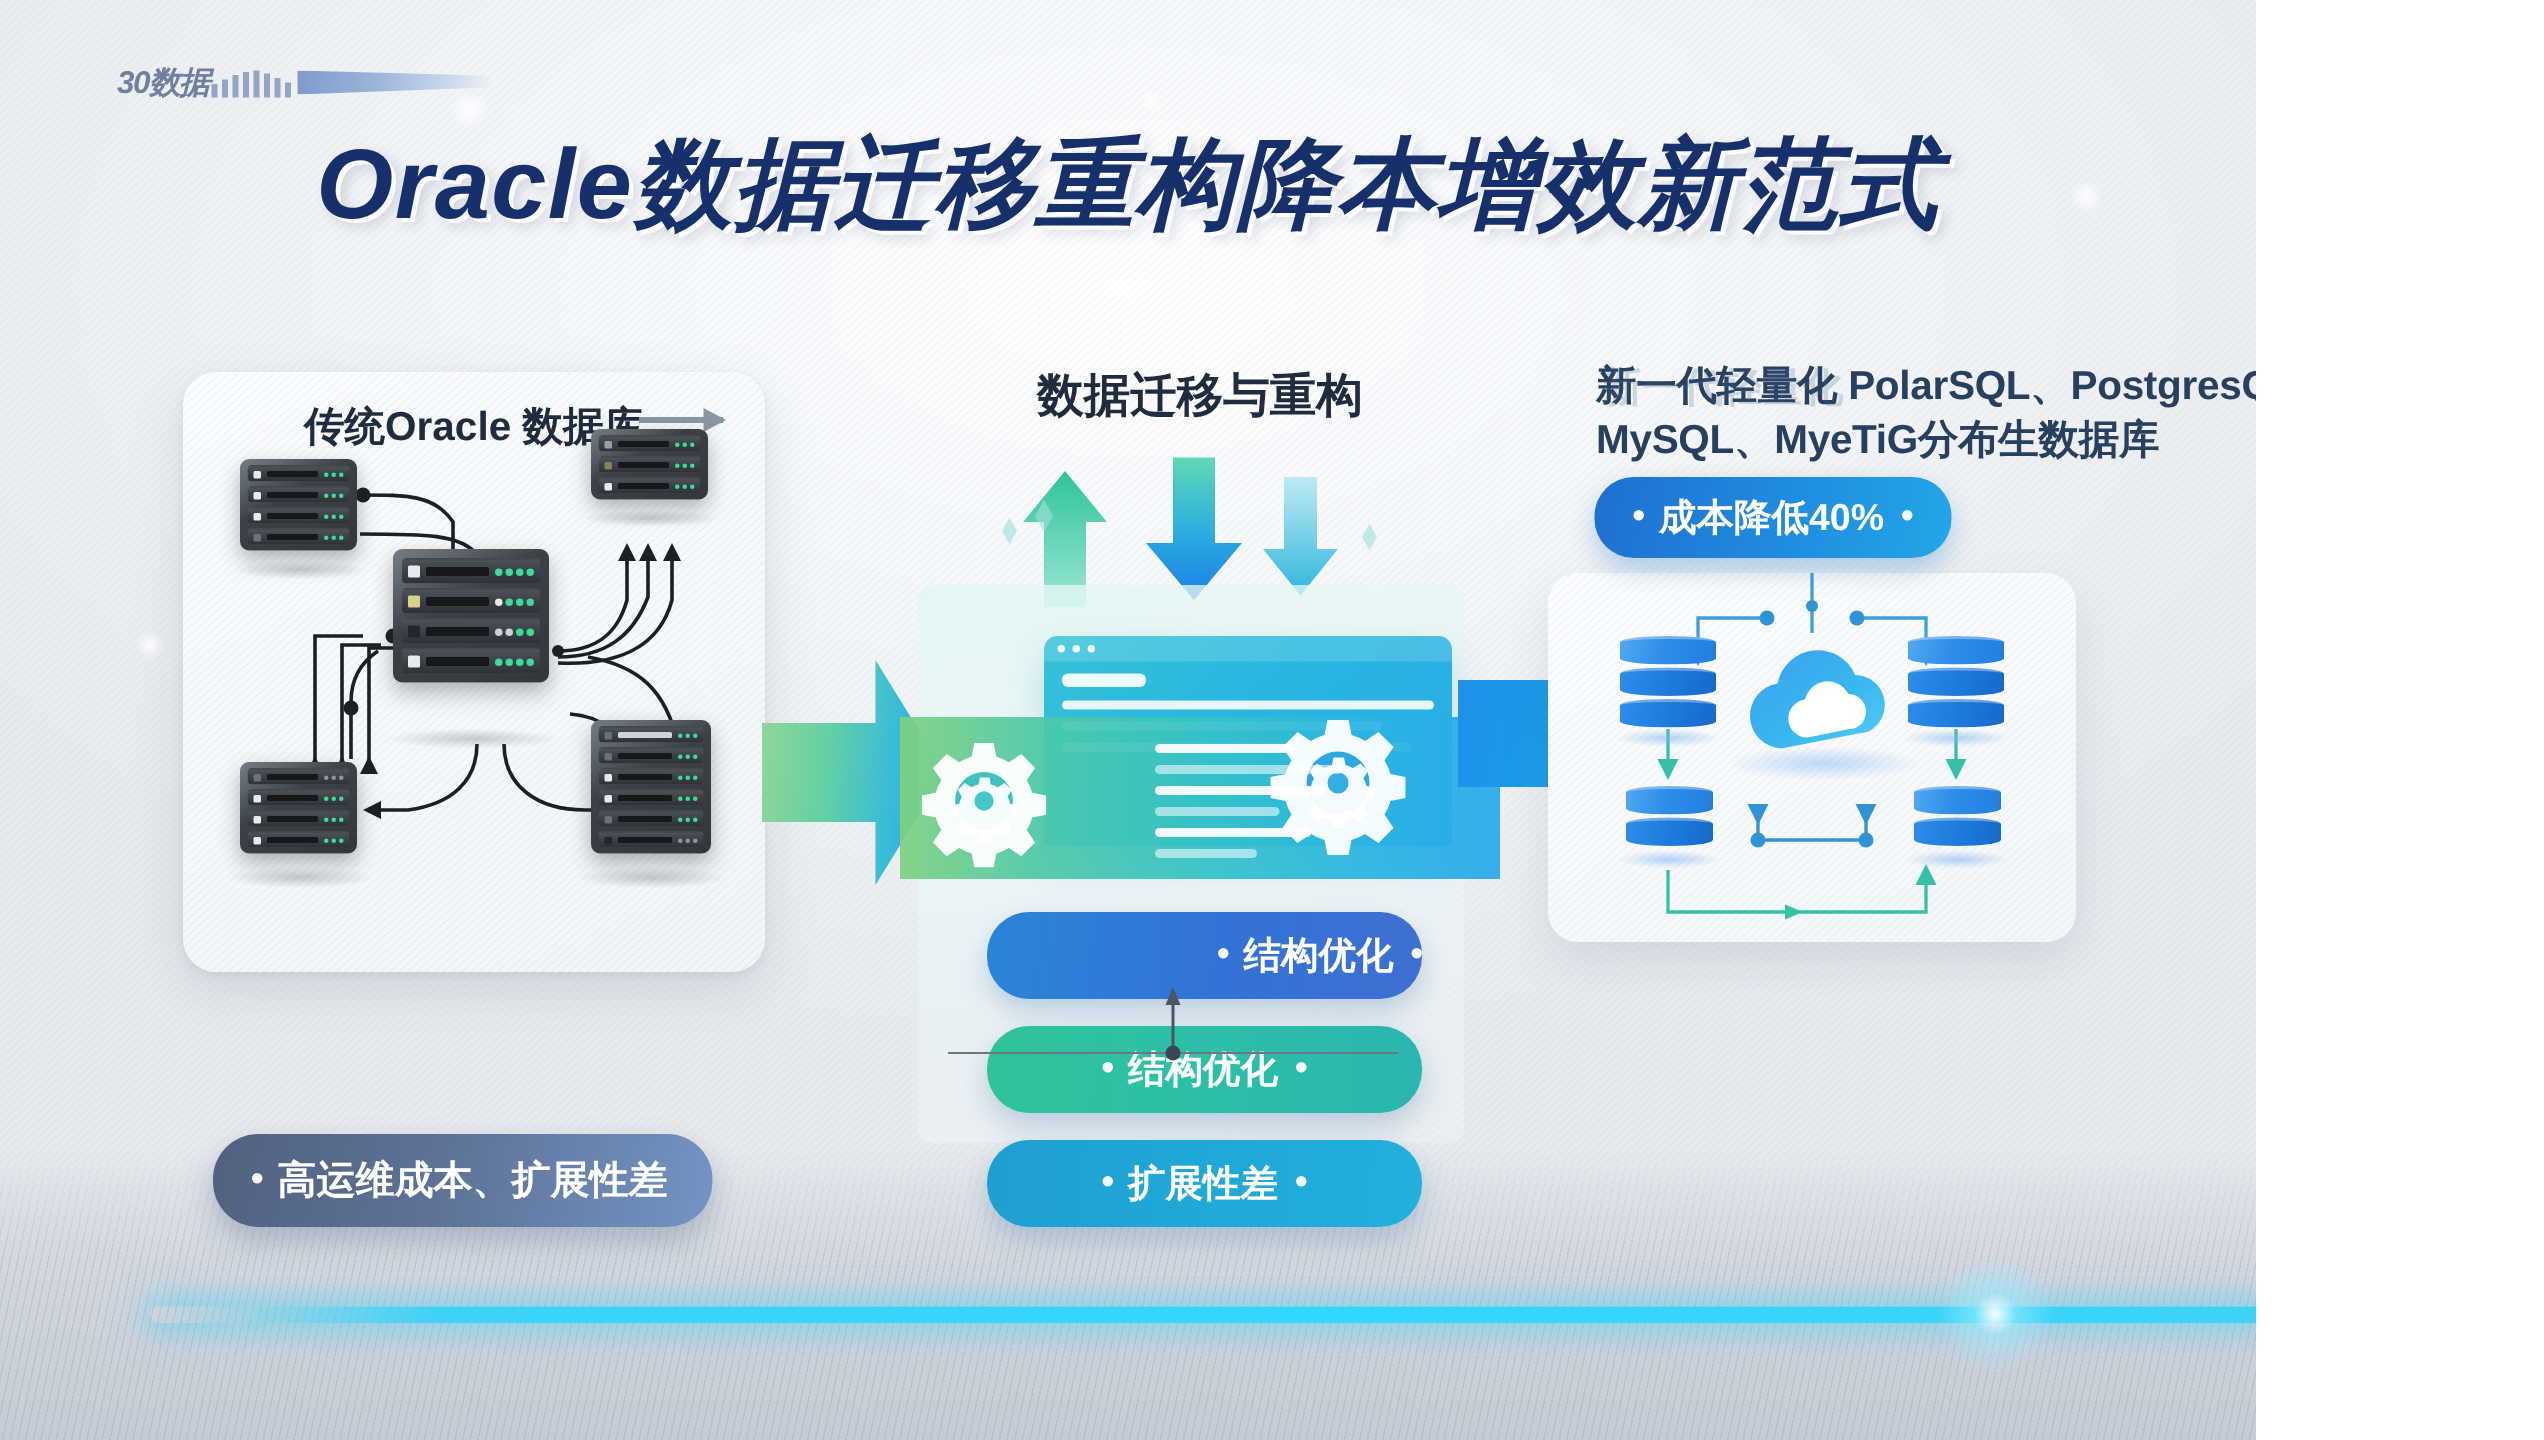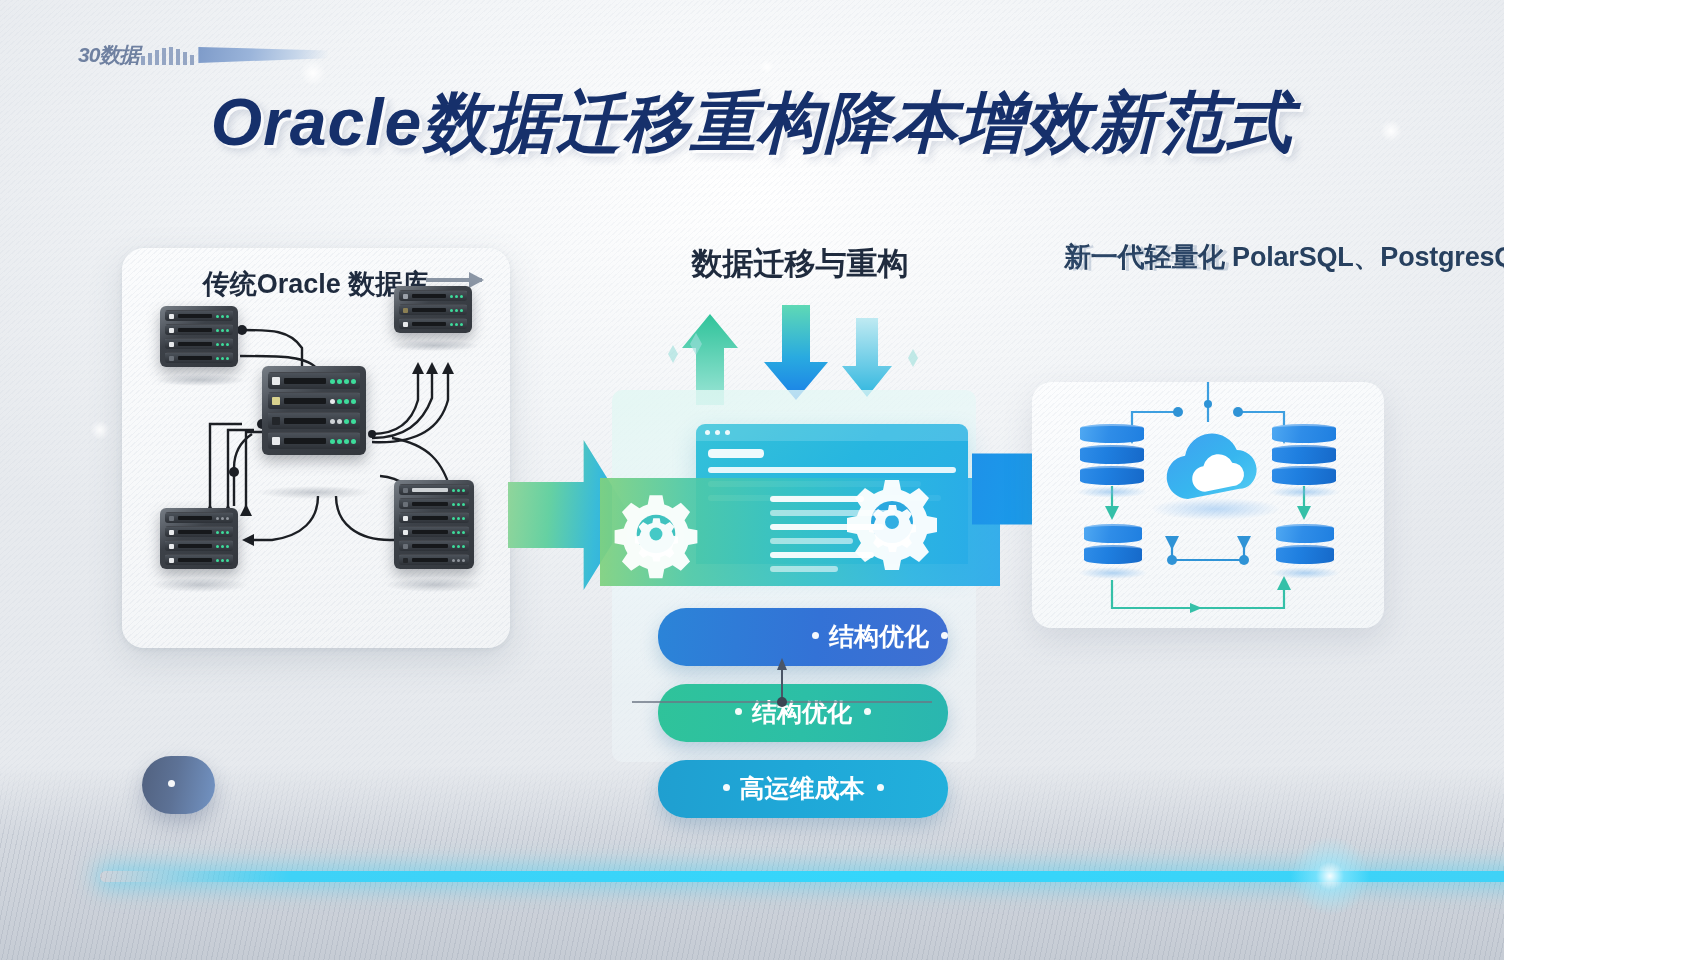--- a/index.html
+++ b/index.html
@@ -561,21 +561,21 @@
             <b style="background:#8f959c"></b>
           </span>
         </div>
     </div>
     <div class="rack-shadow" style="left:264px;top:330px;width:98px;height:14px;"></div>
   </div>
 
   <div id="title">Oracle数据迁移重构降本增效新范式</div>
 
   <div id="left-badge">
-    <span class="dot"></span>
+    <span class="dot"></span><span>高运维成本、扩展性差</span>
   </div>
 
   <div id="mid-arrow"></div>
 
   <div id="center-title">数据迁移与重构</div>
 
   <svg id="center-arrows" viewBox="0 0 260 105" width="260" height="105">
     <defs>
       <linearGradient id="gUp" x1="0" y1="0" x2="0" y2="1">
         <stop offset="0%" stop-color="#2fc39a"></stop>
@@ -643,37 +643,40 @@
   </div>
 
   <div id="cpills">
     <div class="cpill" id="cpill-0" style="top:0">
       <span class="dot"></span><span>结构优化</span><span class="dot r"></span>
     </div>
     <div class="cpill" id="cpill-1" style="top:76px">
       <span class="dot"></span><span>结构优化</span><span class="dot r"></span>
     </div>
     <div class="cpill" id="cpill-2" style="top:152px">
-      <span class="dot"></span><span>高运维成本</span><span class="dot r"></span>
+      <span class="dot"></span><span>扩展性差</span><span class="dot r"></span>
     </div>
   </div>
 
   <svg style="position:absolute;left:632px;top:656px;" width="300" height="70" viewBox="0 0 300 70">
     <line x1="150" y1="46" x2="150" y2="8" stroke="#4a5566" stroke-width="2"></line>
     <polygon points="150,2 145,14 155,14" fill="#4a5566"></polygon>
     <line x1="0" y1="46" x2="300" y2="46" stroke="#6d7685" stroke-width="1.4"></line>
     <circle cx="150" cy="46" r="5" fill="#3b4553"></circle>
   </svg>
 
   <div id="big-arrow"></div>
 
   <div id="right-head">
     <div class="lineA">
       <span class="ghost">新一代轻量化</span>
       <span>新一代轻量化 PolarSQL、PostgresQL</span>
+    </div>
+    <div class="lineB">
+      <span>MySQL、MyeTiG分布生数据库</span>
     </div>
   </div>
 
   <div id="right-panel">
     <div id="right-panel-texture"></div>
 
     <svg viewBox="0 0 352 246" width="352" height="246" style="position:absolute;inset:0;">
       <g fill="none" stroke="#3d9fe0" stroke-width="2.2">
         <path d="M176 -6 L176 40"></path>
         <path d="M146 30 L100 30 L100 56"></path>
@@ -740,19 +743,22 @@
       <linearGradient id="gCloud" x1="0" y1="0" x2="1" y2="1">
         <stop offset="0%" stop-color="#3f9ff0"></stop>
           <stop offset="55%" stop-color="#37b6ef"></stop>
           <stop offset="100%" stop-color="#55cdf3"></stop>
       </linearGradient>
     </defs>
     <path fill="url(#gCloud)" d="M30 76a24 24 0 0 1-3-47.7A30 30 0 0 1 84 22a22 22 0 0 1 10 41.5 20 20 0 0 1-7 1.3z"></path>
     <path fill="#ffffff" d="M49 74a14 14 0 0 1-1.8-27.9A17 17 0 0 1 79 42a13 13 0 0 1 5 25 12 12 0 0 1-4 .8z" transform="translate(0,-6) scale(1)"></path>
   </svg>
 
+  <div id="right-badge-top">
+    <span class="dot"></span><span>成本降低40%</span><span class="dot r"></span>
+  </div>
 
 
   <div id="glow-streak"></div>
   <div id="glow-bar"></div>
   <div id="glow-star"></div>
 
 </div>
 
 </body></html>

